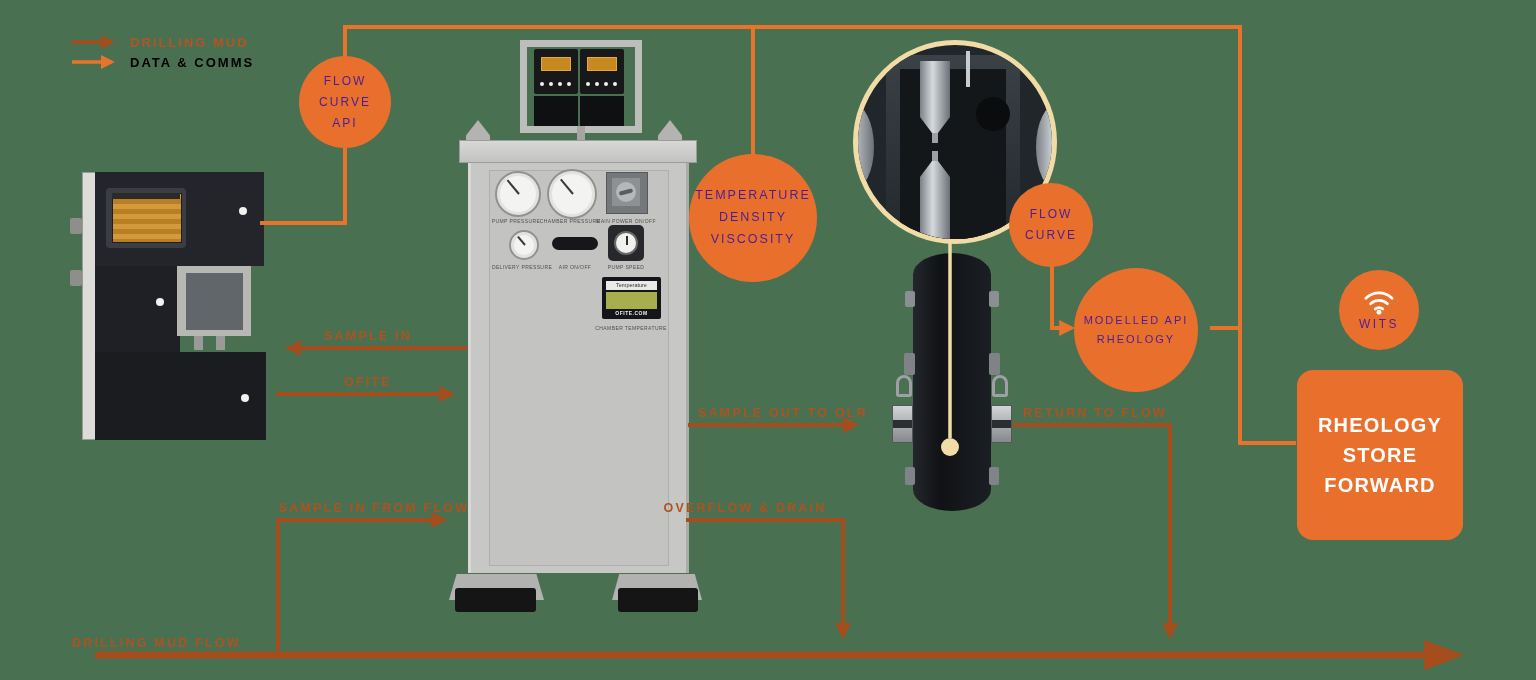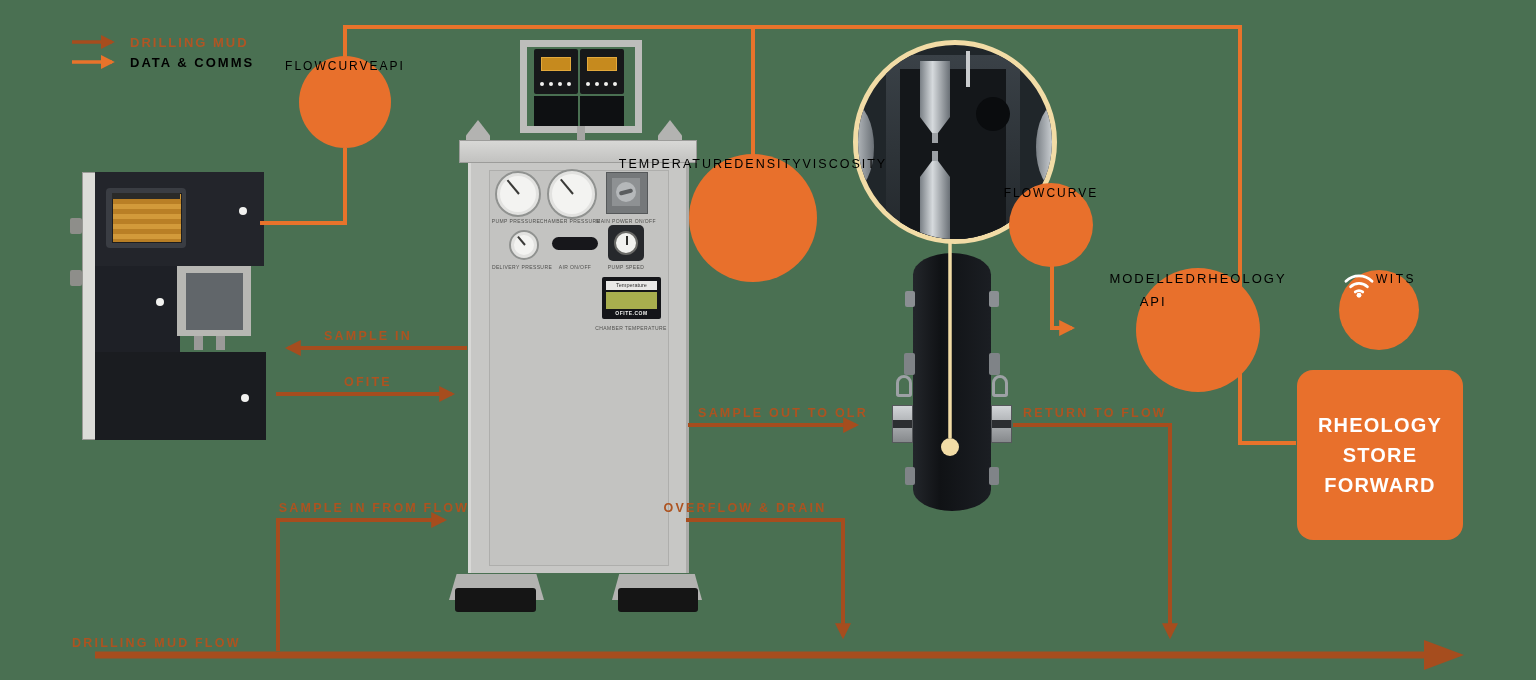--- a/index.html
+++ b/index.html
@@ -5,22 +5,22 @@
   html,body{margin:0;padding:0}
   body{width:1536px;height:680px;position:relative;overflow:hidden;
        background:#4A7052;font-family:"Liberation Sans",sans-serif}
   .abs{position:absolute}
   svg.lines{left:0;top:0;z-index:20;pointer-events:none}
   
   .mud-label{font-weight:700;font-size:12.5px;letter-spacing:2.2px;color:#AD5320;white-space:nowrap;z-index:25}
   .ctr{transform:translateX(-50%)}
   .legend-label{font-weight:700;font-size:13px;letter-spacing:2px;white-space:nowrap}
   
-  .bubble{background:#E8702C;border-radius:50%;color:#000000;z-index:30;
-          display:flex;flex-direction:row;align-items:flex-start;justify-content:center;
+  .bubble{background:#E8702C;border-radius:50%;color:#4c1d95;z-index:30;
+          display:flex;flex-direction:column;align-items:center;justify-content:center;
           text-align:center;font-weight:500;font-size:12.5px;line-height:1.75;letter-spacing:2px}
   .bubble span{display:block}
   .cons-box{background:#E8702C;border-radius:16px;z-index:30;color:#fff;
             display:flex;flex-direction:column;align-items:center;justify-content:center;
             font-weight:700;font-size:20px;line-height:1.5;letter-spacing:1.2px;text-align:center}
   
   .metal{background:linear-gradient(90deg,#7A8086,#D6DADD 42%,#6A7076)}
   .tinylbl{font-size:5px;letter-spacing:.4px;color:#4F4F4D;text-align:center;line-height:1.4;z-index:12}
   .gauge{border-radius:50%;background:#F3F3F1;border:2px solid #909290;box-shadow:inset 0 0 0 3px #E2E2E0;z-index:12}
   .gauge i{position:absolute;left:50%;top:50%;width:2px;height:42%;background:#3A3A38;
@@ -206,21 +206,21 @@
 </div>
 <div class="abs bubble" style="left:689px;top:154px;width:128px;height:128px">
   <span>TEMPERATURE</span>
   <span>DENSITY</span>
   <span>VISCOSITY</span>
 </div>
 <div class="abs bubble" style="left:1009px;top:183px;width:84px;height:84px;font-size:12px">
   <span>FLOW</span>
   <span>CURVE</span>
 </div>
-<div class="abs bubble" style="left:1136px;top:268px;width:124px;height:124px;font-size:13px">
+<div class="abs bubble" style="left:1074px;top:268px;width:124px;height:124px;font-size:11px">
   <span>MODELLED API</span>
   <span>RHEOLOGY</span>
 </div>
 <div class="abs bubble" style="left:1339px;top:270px;width:80px;height:80px;font-size:12px;letter-spacing:2.5px;line-height:1.3">
   <span style="display:block;height:28px">
     <svg viewBox="0 0 36 30" width="34" height="28">
       <g fill="none" stroke="#fff" stroke-width="3" stroke-linecap="round">
         <path d="M4,12 a20,20 0 0 1 28,0"></path>
         <path d="M9,18 a13,13 0 0 1 18,0"></path>
         <path d="M14,23.5 a7,7 0 0 1 8,0"></path>

